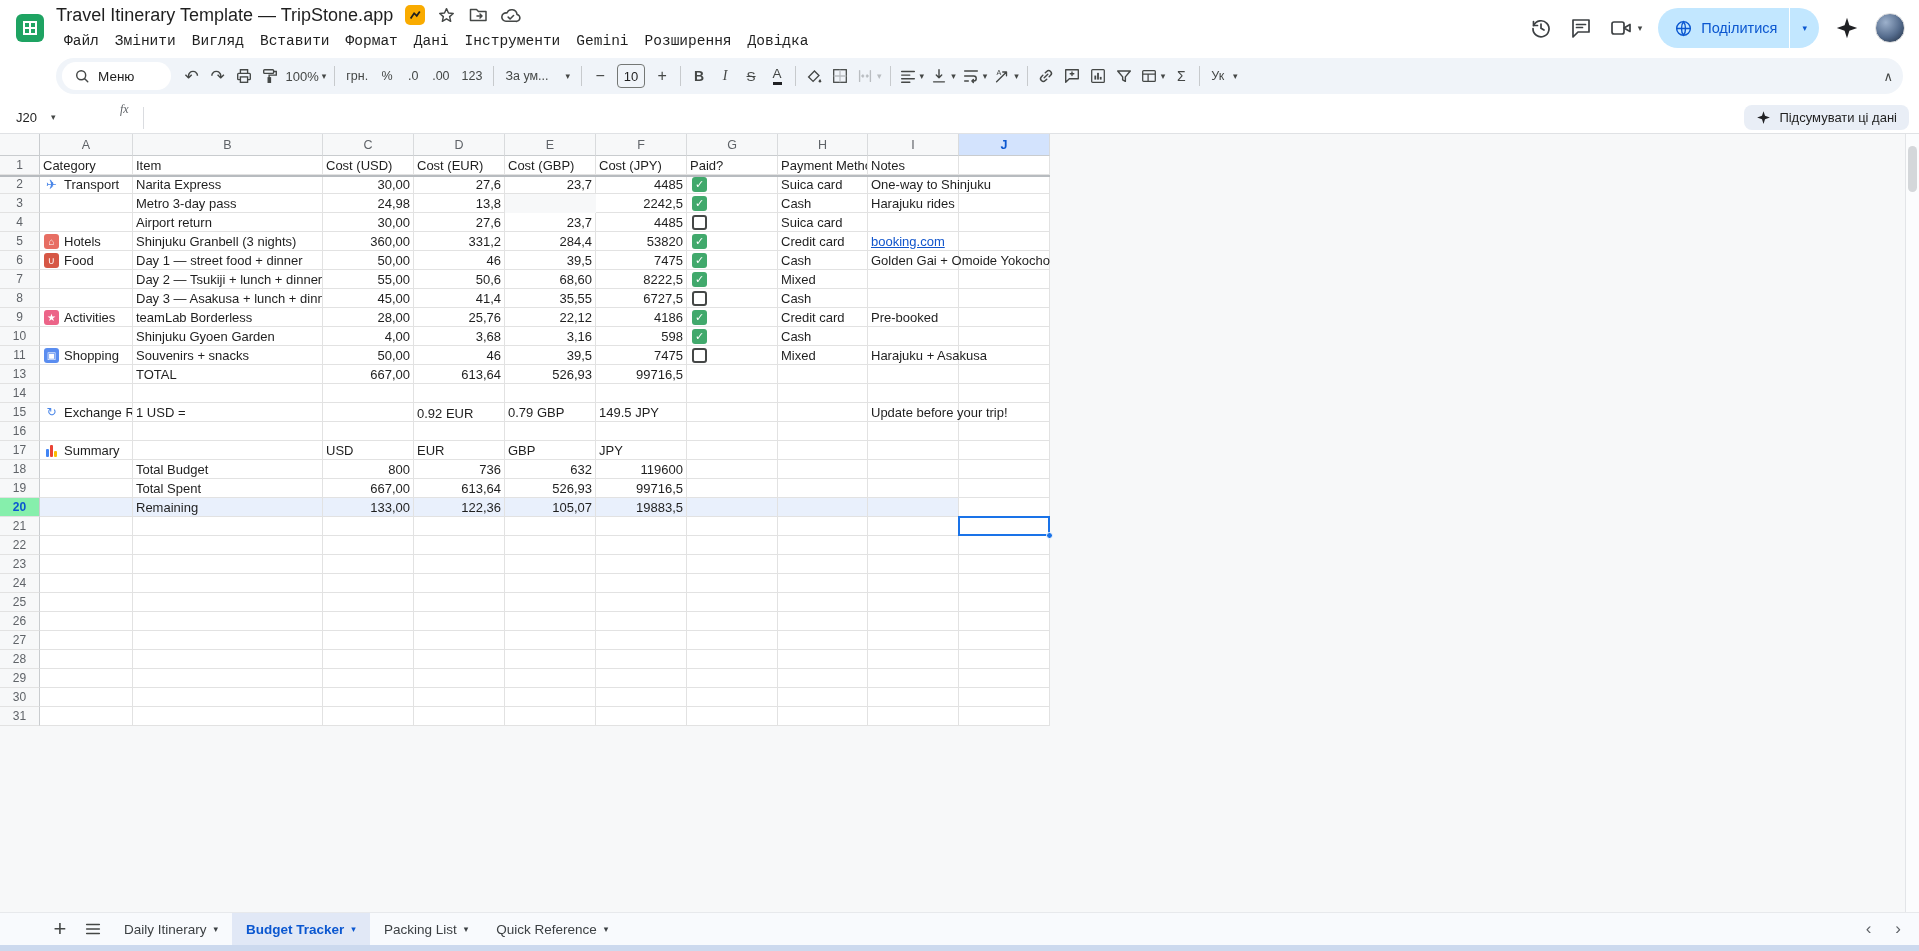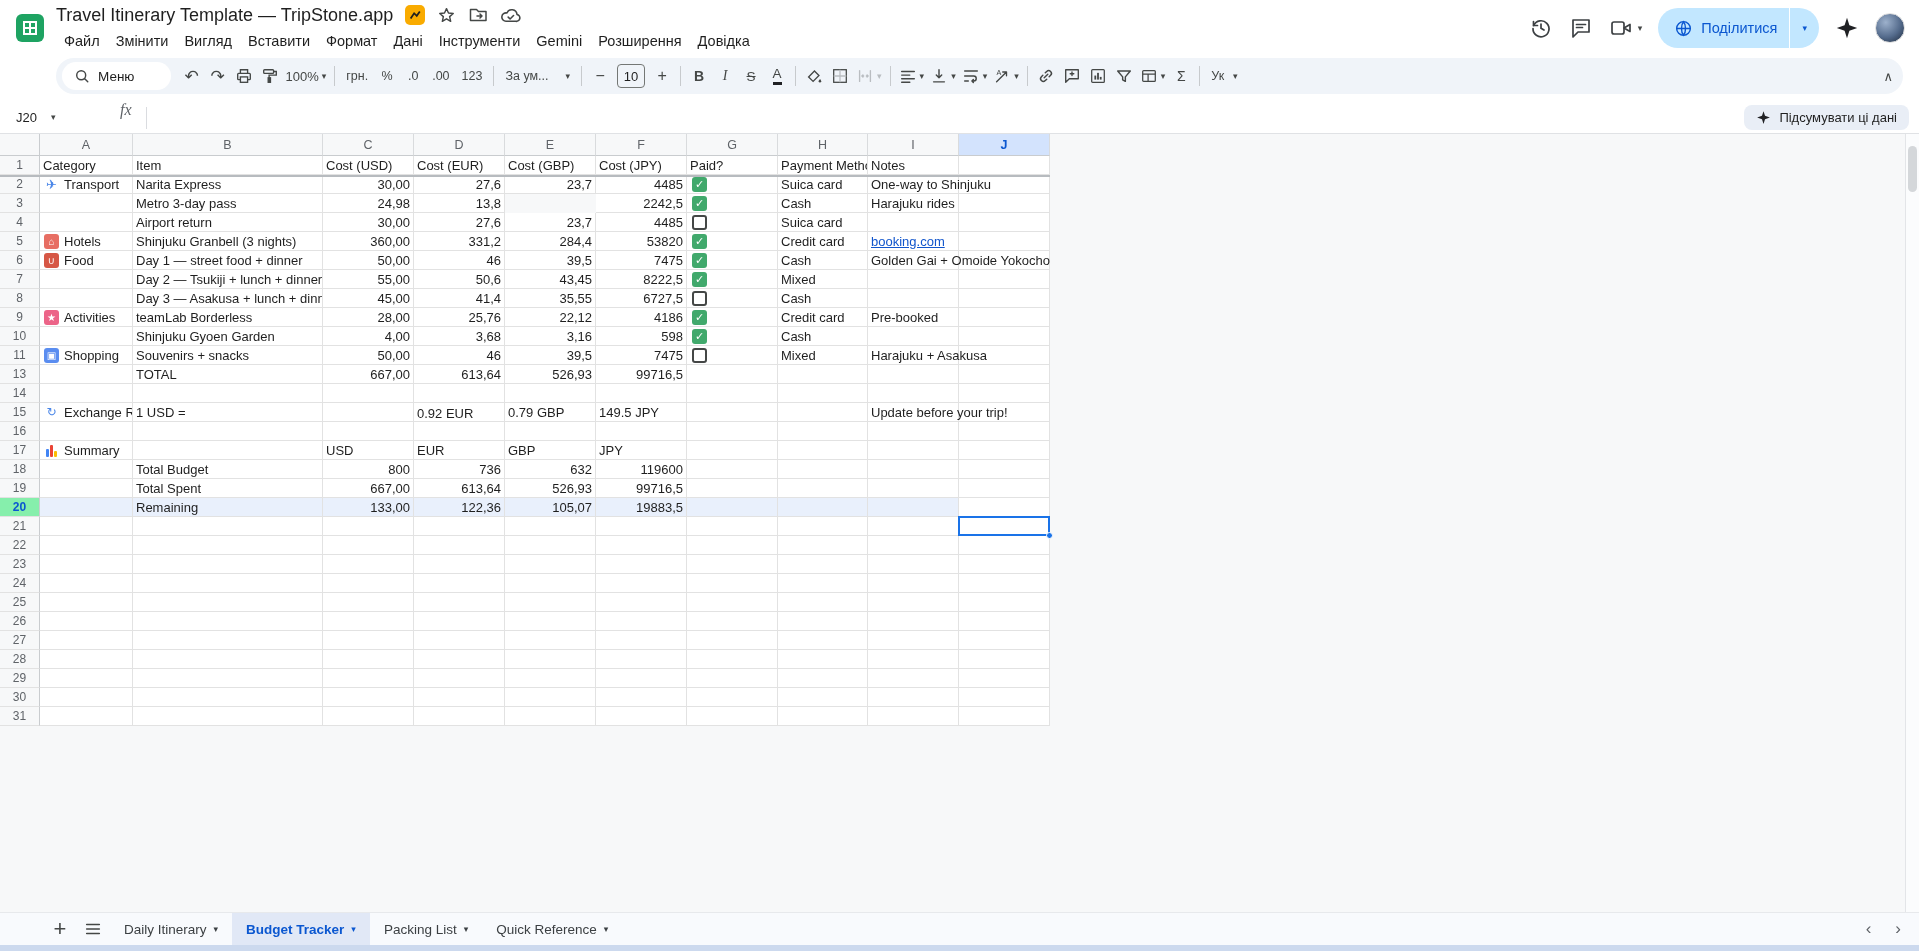--- a/index.html
+++ b/index.html
@@ -18,21 +18,21 @@
        linear-gradient(#fff,#fff) 0 12px/14px 2px no-repeat,
        linear-gradient(#fff,#fff) 0 0/2px 14px no-repeat,
        linear-gradient(#fff,#fff) 6px 0/2px 14px no-repeat,
        linear-gradient(#fff,#fff) 12px 0/2px 14px no-repeat; }
   .title-col { display:flex; flex-direction:column; min-width:0; }
   .title-row { display:flex; align-items:center; gap:12px; height:26px; }
   .doc-title { font-size:18px; color:#1f1f1f; white-space:nowrap; }
   .badge { width:20px; height:20px; border-radius:5px; background:#f9ab00; display:flex; align-items:center; justify-content:center; }
   .chrome-ic { color:#444746; }
   .menubar { display:flex; align-items:center; height:26px; }
-  .menubar span { font-size:14.5px; color:#1f1f1f; padding:2px 8px; border-radius:4px; cursor:default; }
+  .menubar span { font-size:14.5px; color:#1f1f1f; padding:2px 8px; border-radius:4px; cursor:default;font-family:Liberation Mono, monospace; }
   .tb-right { margin-left:auto; display:flex; align-items:center; gap:16px; }
   .share-pill { height:40px; background:#c2e7ff; border-radius:20px; display:flex; align-items:center; overflow:hidden; }
   .share-main { display:flex; align-items:center; gap:8px; padding:0 12px 0 16px; height:100%; }
   .share-label { font-size:14.5px; font-weight:500; color:#0b57d0; }
   .share-div { width:1px; height:40px; background:#fff; }
   .share-caret { padding:0 12px; height:100%; display:flex; align-items:center; }
   .avatar { width:30px; height:30px; border-radius:50%; background:radial-gradient(circle at 35% 30%, #9db1cc, #546b8c 55%, #1d2a3d); border:1px solid #e0e0e0; }
 
   
   .toolbar-row { height:46px; padding:2px 16px 8px 56px; }
@@ -46,21 +46,21 @@
   .size-box { width:28px; height:24px; border:1px solid #747775; border-radius:4px; font-size:13px; display:flex; align-items:center; justify-content:center; color:#1f1f1f; margin:0 4px; }
   .bold-b { font-weight:700; font-size:14px; } .ital-i { font-style:italic; font-family:"Liberation Serif",serif; font-size:14px; }
   .strike-s { text-decoration:line-through; font-size:13.5px; }
   .color-a { font-size:13.5px; border-bottom:3px solid #202124; line-height:1.1; }
   .disabled { color:#b9bdc1 !important; }
   .collapse-btn { margin-left:auto; color:#444746; font-size:13px; }
 
   
   .formula-bar { height:32px; display:flex; align-items:center; border-bottom:1px solid #e0e2e5; padding-left:16px; }
   .name-box { width:86px; display:flex; align-items:center; gap:14px; font-size:13px; color:#1f1f1f; }
-  .fx { font-style:italic; font-family:"Liberation Serif",serif; color:#5f6368; font-size:16px; margin:0 14px 16px 18px; }
+  .fx { font-style:italic; font-family:"Liberation Serif",serif; color:#5f6368; font-size:12px; margin:0 14px 16px 18px; }
   .fb-div { width:1px; height:22px; background:#dadce0; }
   .summarize { margin-left:auto; margin-right:10px; height:25px; background:#e9eef6; border-radius:8px; display:flex; align-items:center; gap:8px; padding:0 12px; font-size:13px; color:#1f1f1f; }
 
   
   .grid-wrap { flex:1; position:relative; background:#f7f8f9; overflow:hidden; }
   .sheet { position:absolute; left:0; top:0; }
   .g-row { display:flex; height:19px; }
   .g-row.hdr { height:22px; }
   .corner { width:40px; flex:none; background:#f7f8f9; border-right:1px solid #c9cccf; border-bottom:1px solid #c9cccf; }
   .col-h { flex:none; background:#f7f8f9; border-right:1px solid #d9dbdd; border-bottom:1px solid #c9cccf; display:flex; align-items:center; justify-content:center; font-size:12.5px; color:#5f6368; }
@@ -552,21 +552,21 @@
         <div class="cell" style="width: 190px;">
           <span class="ct">Day 2 — Tsukiji + lunch + dinner</span>
         </div>
         <div class="cell r" style="width: 91px;">
           <span class="ct">55,00</span>
         </div>
         <div class="cell r" style="width: 91px;">
           <span class="ct">50,6</span>
         </div>
         <div class="cell r" style="width: 91px;">
-          <span class="ct">43,45</span>
+          <span class="ct">68,60</span>
         </div>
         <div class="cell r" style="width: 91px;">
           <span class="ct">8222,5</span>
         </div>
         <div class="cell" style="width: 91px;">
           <span class="cbx on">✓</span>
         </div>
         <div class="cell" style="width: 90px;">
           <span class="ct">Mixed</span>
         </div>

